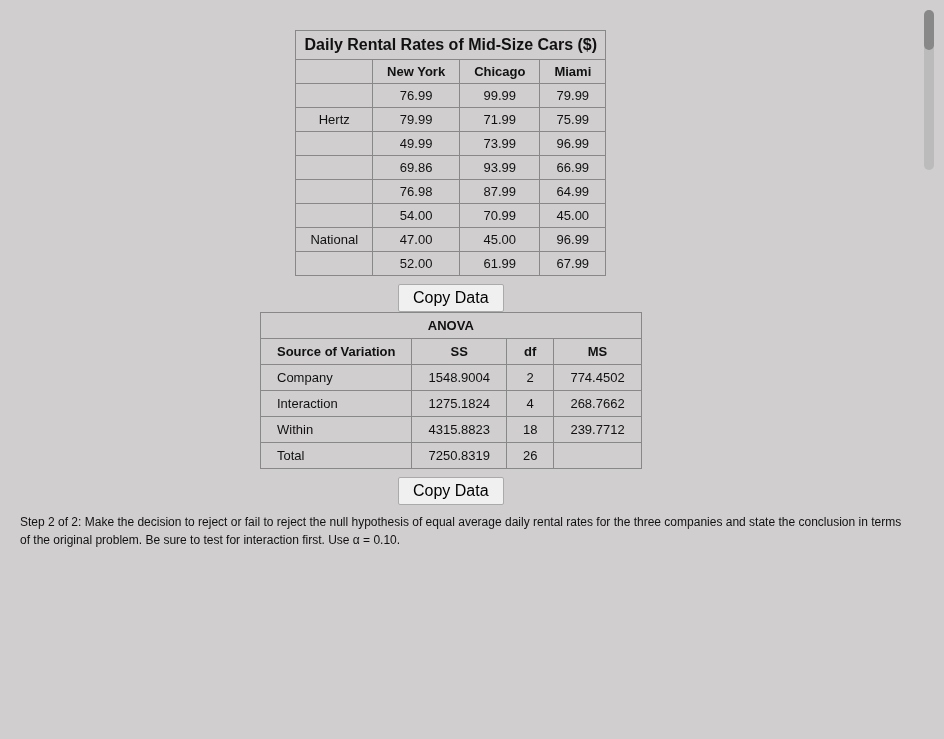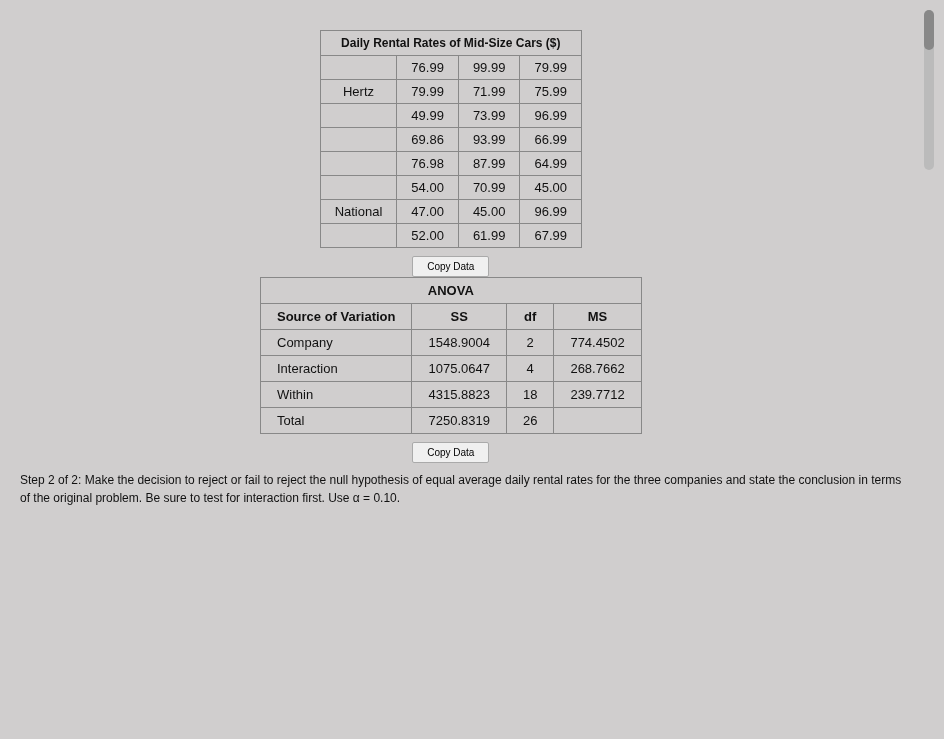--- a/index.html
+++ b/index.html
@@ -36,21 +36,21 @@
 
     .rental-table th, .rental-table td {
       border: 1px solid #888;
       padding: 4px 14px;
       text-align: center;
     }
 
     .rental-table .caption-row th {
       text-align: center;
       font-weight: bold;
-      font-size: 12px;
+      font-size: 16px;
       padding: 5px 0;
       border-bottom: 1px solid #888;
     }
 
     .rental-table .header-row th {
       font-weight: bold;
       border-top: 1px solid #888;
       border-bottom: 1px solid #888;
     }
 
@@ -58,21 +58,21 @@
       font-weight: normal;
       text-align: center;
     }
 
     
     .copy-data-btn {
       display: inline-block;
       background: #f0f0f0;
       border: 1px solid #aaa;
       padding: 4px 14px;
-      font-size: 10px;
+      font-size: 16px;
       cursor: pointer;
       margin-top: 8px;
       border-radius: 2px;
     }
 
     .anova-table {
       border-collapse: collapse;
       font-size: 13px;
     }
 
@@ -139,20 +139,26 @@
 <body>
 
 <div class="page-container">
   <div class="tables-area">
 
     <table class="rental-table">
       <thead>
         <tr class="caption-row">
           <th colspan="4">Daily Rental Rates of Mid-Size Cars ($)</th>
         </tr>
+        <tr class="header-row">
+          <th></th>
+          <th>New York</th>
+          <th>Chicago</th>
+          <th>Miami</th>
+        </tr>
       </thead>
       <tbody id="rental-tbody">
       <tr>
             <td class="row-label"></td>
             <td>76.99</td>
             <td>99.99</td>
             <td>79.99</td>
           </tr>
           <tr>
             <td class="row-label">Hertz</td>
@@ -215,21 +221,21 @@
       </thead>
       <tbody id="anova-tbody">
       <tr>
             <td class="source-label">Company</td>
             <td>1548.9004</td>
             <td>2</td>
             <td>774.4502</td>
           </tr>
           <tr>
             <td class="source-label">Interaction</td>
-            <td>1075.0647</td>
+            <td>1275.1824</td>
             <td>4</td>
             <td>268.7662</td>
           </tr>
           <tr>
             <td class="source-label">Within</td>
             <td>4315.8823</td>
             <td>18</td>
             <td>239.7712</td>
           </tr>
           <tr>

